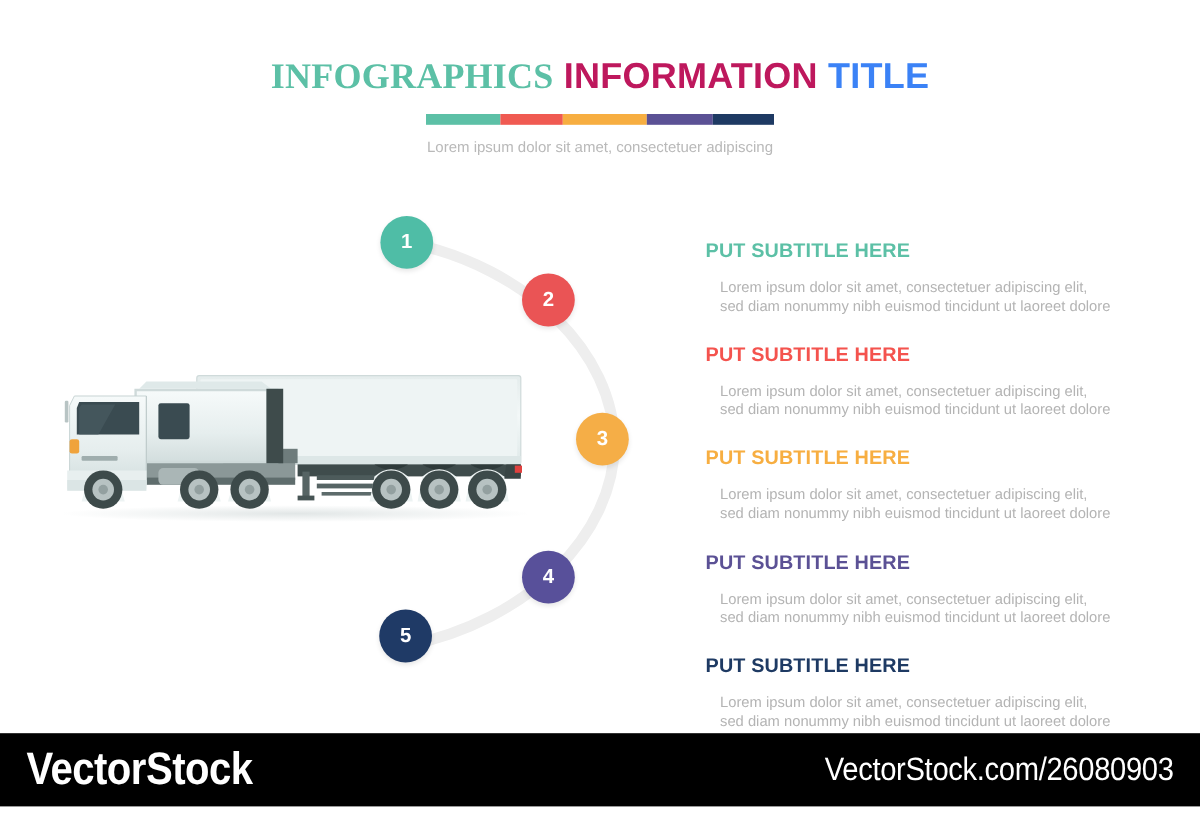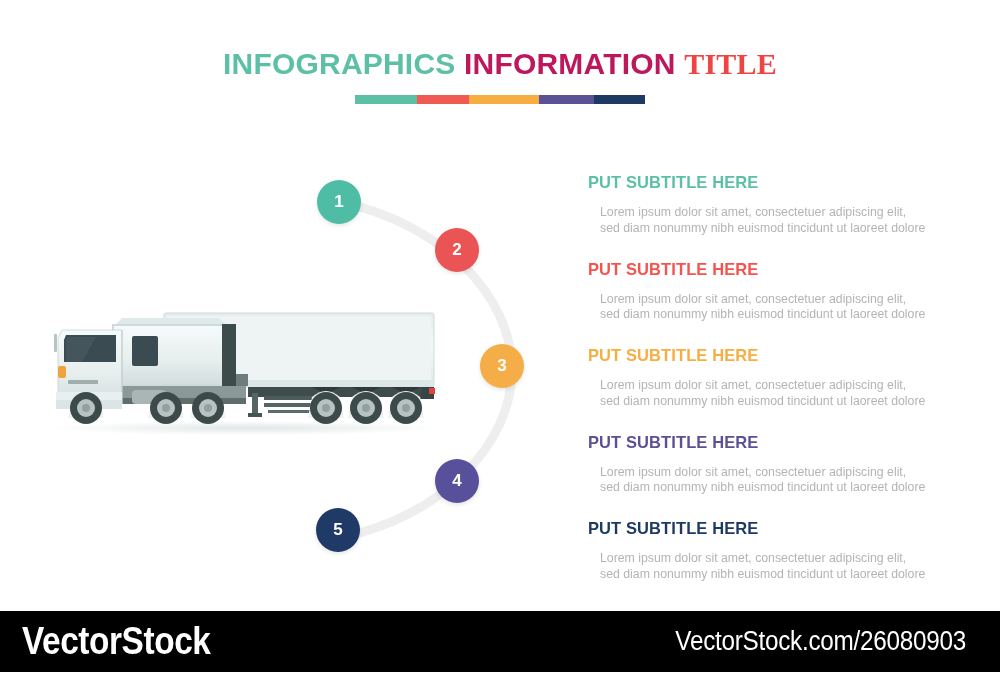--- a/index.html
+++ b/index.html
@@ -27,23 +27,23 @@
     text-align: center;
   }
   #main-title {
     font-size: 30px;
     font-weight: bold;
     letter-spacing: 0.2px;
     line-height: 40px;
     white-space: nowrap;
   }
   #main-title span { display: inline; }
-  .title-w1 { color: #5CC0A6; }
+  .title-w1 { color: #5CC0A6; font-family: Liberation Serif, serif; }
   .title-w2 { color: #be185d; }
-  .title-w3 { color: #ef4444; font-family: Liberation Serif, serif; }
+  .title-w3 { color: #3b82f6; }
 
   #accent-bar {
     display: flex;
     width: 290px;
     height: 9px;
     margin: 11px auto 0 auto;
   }
   #accent-bar .seg { height: 100%; }
   .seg-0 { flex: 1.15; background: #5CC0A6; }
   .seg-1 { flex: 0.95; background: #F05A52; }
@@ -92,21 +92,21 @@
     left: 36px;
     top: 300px;
     width: 410px;
     height: 140px;
   }
 
   
   #content-column {
     position: absolute;
     left: 588px;
-    top: 172px;
+    top: 199px;
     width: 350px;
   }
   .content-block { margin-bottom: 22.5px; }
   .content-block:last-child { margin-bottom: 0; }
   .block-heading {
     font-size: 16.5px;
     font-weight: bold;
     line-height: 21px;
     letter-spacing: 0.1px;
     margin: 0 0 3px 0;
@@ -124,21 +124,21 @@
     position: absolute;
     left: 0;
     top: 611px;
     width: 1000px;
     height: 61px;
     background: #000000;
     display: flex;
     align-items: center;
     justify-content: space-between;
     box-sizing: border-box;
-    padding: 0 34px 0 22px;
+    padding: 0 22px 0 22px;
   }
   #footer-brand {
     color: #ffffff;
     font-size: 38px;
     font-weight: bold;
     letter-spacing: -0.5px;
     font-family: "Liberation Sans Narrow", "Liberation Sans", sans-serif;
     transform: scaleX(0.88);
     transform-origin: left center;
   }
@@ -162,20 +162,21 @@
     </div>
 
     <div id="accent-bar">
       <div class="seg seg-0"></div>
       <div class="seg seg-1"></div>
       <div class="seg seg-2"></div>
       <div class="seg seg-3"></div>
       <div class="seg seg-4"></div>
     </div>
 
+    <div id="header-subtitle">Lorem ipsum dolor sit amet, consectetuer adipiscing</div>
   </div>
 
   <svg id="curve-svg" viewBox="0 0 290 420">
     <path d="M 59 42 C 160 62, 232 135, 232 210 C 232 285, 160 358, 59 378" fill="none" stroke="#eeeeee" stroke-width="9" stroke-linecap="round"></path>
   </svg>
 
   <div class="node" id="node-1">
     <span>1</span>
   </div>
   <div class="node" id="node-2">

